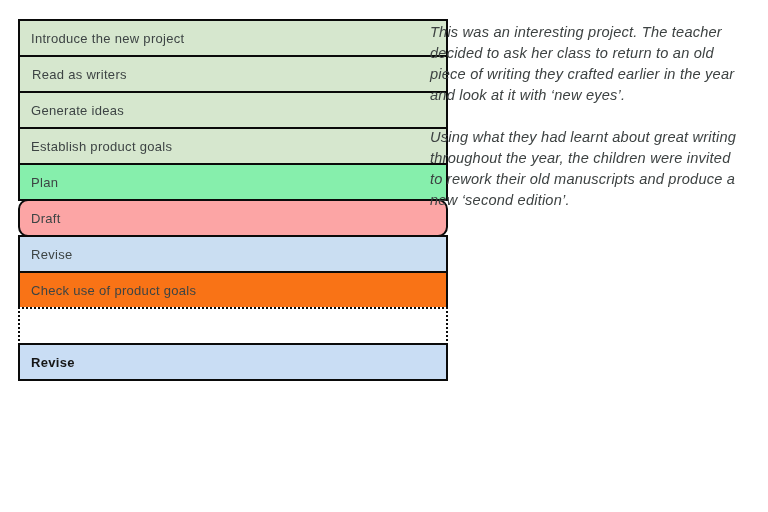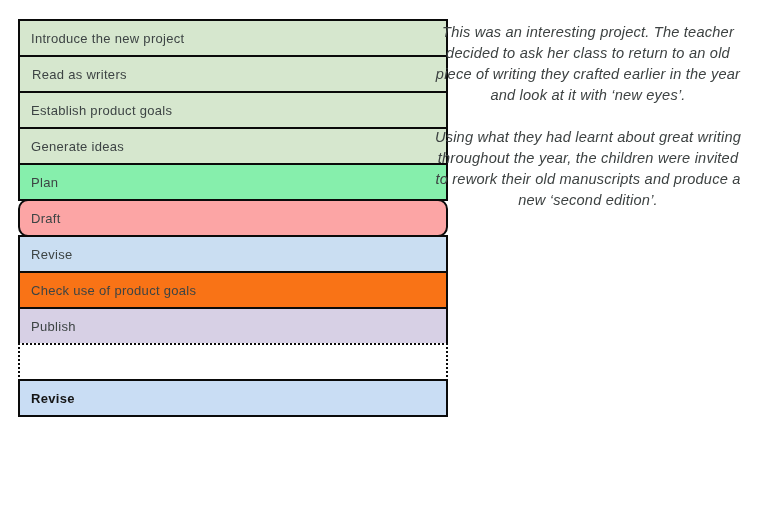--- a/index.html
+++ b/index.html
@@ -49,54 +49,50 @@
     top: 22px;
     width: 316px;
     font-style: italic;
     font-size: 14.6px;
     line-height: 21px;
     color: #3d4242;
     letter-spacing: 0.2px;
   }
   .commentary p {
     margin: 0 0 21px 0;
-    text-align: center;
   }
 </style>
 </head>
 <body>
 
 <div class="canvas">
   <div class="process-table">
       <div class="row" style="background: rgb(214, 231, 206);">
         <span>Introduce the new project</span>
       </div>
       <div class="row" style="background: rgb(214, 231, 206); padding-left: 12px;">
         <span>Read as writers</span>
       </div>
       <div class="row" style="background: rgb(214, 231, 206);">
-        <span>Establish product goals</span>
+        <span>Generate ideas</span>
       </div>
       <div class="row" style="background: rgb(214, 231, 206);">
-        <span>Generate ideas</span>
+        <span>Establish product goals</span>
       </div>
       <div class="row" style="background: #86efac;">
         <span>Plan</span>
       </div>
       <div class="row" style="background: #fca5a5; border-radius: 10px;">
         <span>Draft</span>
       </div>
       <div class="row" style="background: rgb(202, 222, 242);">
         <span>Revise</span>
       </div>
       <div class="row" style="background: #f97316;">
         <span>Check use of product goals</span>
-      </div>
-      <div class="row" style="background: rgb(215, 208, 229);">
-        <span>Publish</span>
       </div>
       <div class="row dotted" style="background: rgb(255, 255, 255);">
         <span></span>
       </div>
       <div class="row bold" style="background: rgb(201, 221, 244);">
         <span>Revise</span>
       </div>
     </div>
   <div class="commentary">
     <p>This was an interesting project. The teacher decided to ask her class to return to an old piece of writing they crafted earlier in the year and look at it with ‘new eyes’.</p>

